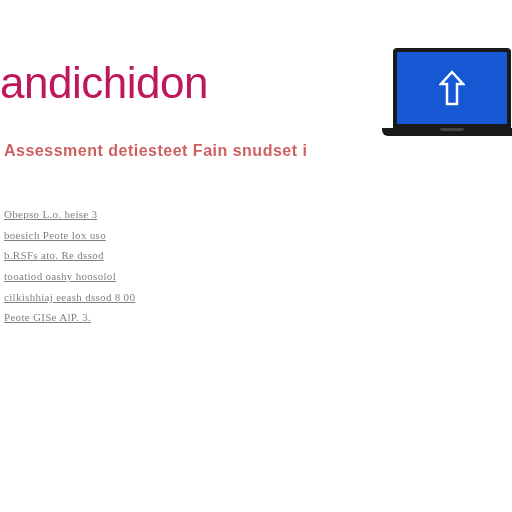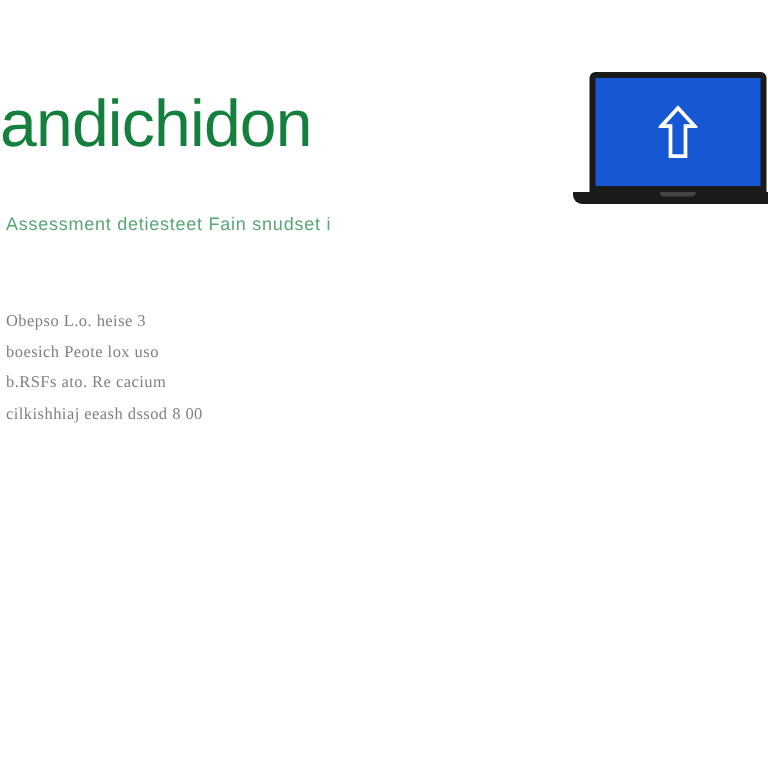--- a/index.html
+++ b/index.html
@@ -10,49 +10,51 @@
     font-family: Arial, Helvetica, sans-serif;
     position: relative;
     overflow: hidden;
   }
   .title {
     position: absolute;
     top: 58px;
     left: 0;
     font-size: 44px;
     font-weight: 400;
-    color: #15803d;
+    color: #be185d;
     letter-spacing: -0.5px;
   }
   .subtitle {
     position: absolute;
     top: 142px;
     left: 4px;
-    font-size: 12px;
-    color: #15803d;
+    font-size: 16px;
+    color: #b91c1c;
     letter-spacing: 0.5px;
     filter: blur(0.4px);
     opacity: 0.7;
+    font-weight: bold;
   }
   .content-block {
     position: absolute;
     top: 205px;
     left: 4px;
     width: 300px;
     font-size: 11px;
     line-height: 1.7;
     color: #555;
     filter: blur(0.5px);
     opacity: 0.75;
     font-family: Georgia, serif;
     letter-spacing: 0.3px;
   }
   .content-line {
     margin-bottom: 2px;
     white-space: nowrap;
+    text-decoration: underline;
   }
   .laptop {
     position: absolute;
     top: 48px;
     right: -10px;
   }
   .laptop-screen {
     width: 118px;
     height: 80px;
     background: #1657d4;
@@ -92,22 +94,24 @@
 </head>
 <body>
 
 <div class="title">andichidon</div>
 
 <div class="subtitle">Assessment  detiesteet  Fain  snudset  i</div>
 
 <div class="content-block">
   <div class="content-line">Obepso   L.o.   heise   3</div>
   <div class="content-line">boesich  Peote   lox  uso</div>
-  <div class="content-line">b.RSFs   ato.   Re  cacium</div>
+  <div class="content-line">b.RSFs   ato.   Re  dssod</div>
+  <div class="content-line">tooatiod oashy  hoosolol</div>
   <div class="content-line">cilkishhiaj  eeash dssod  8 00</div>
+  <div class="content-line">Peote  GISe  AlP. 3.</div>
 </div>
 
 <div class="laptop">
   <div class="laptop-screen">
     <span class="arrow-up">
       <svg width="26" height="36" viewBox="0 0 26 36">
         <path d="M13 2 L24 14 L18 14 L18 34 L8 34 L8 14 L2 14 Z" fill="none" stroke="#ffffff" stroke-width="2.5" stroke-linejoin="miter"></path>
       </svg>
     </span>
   </div>

